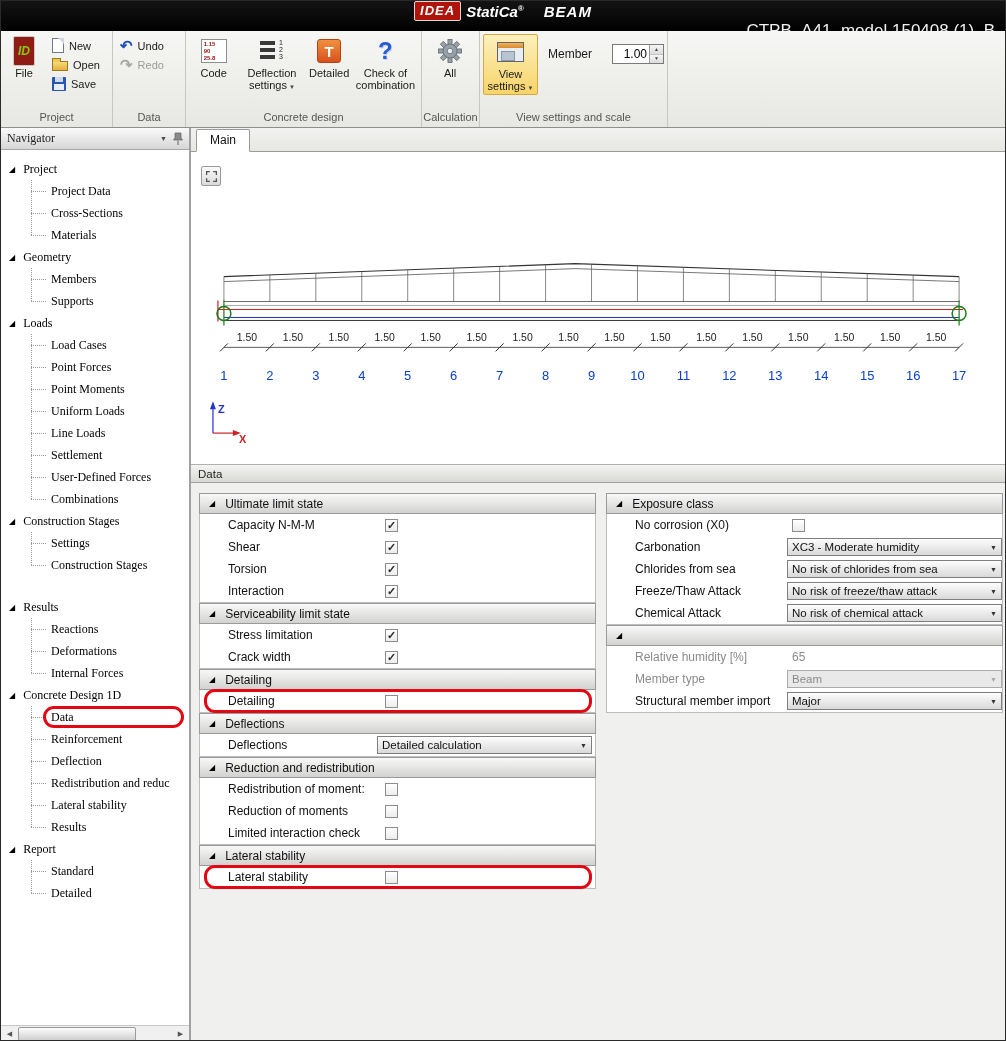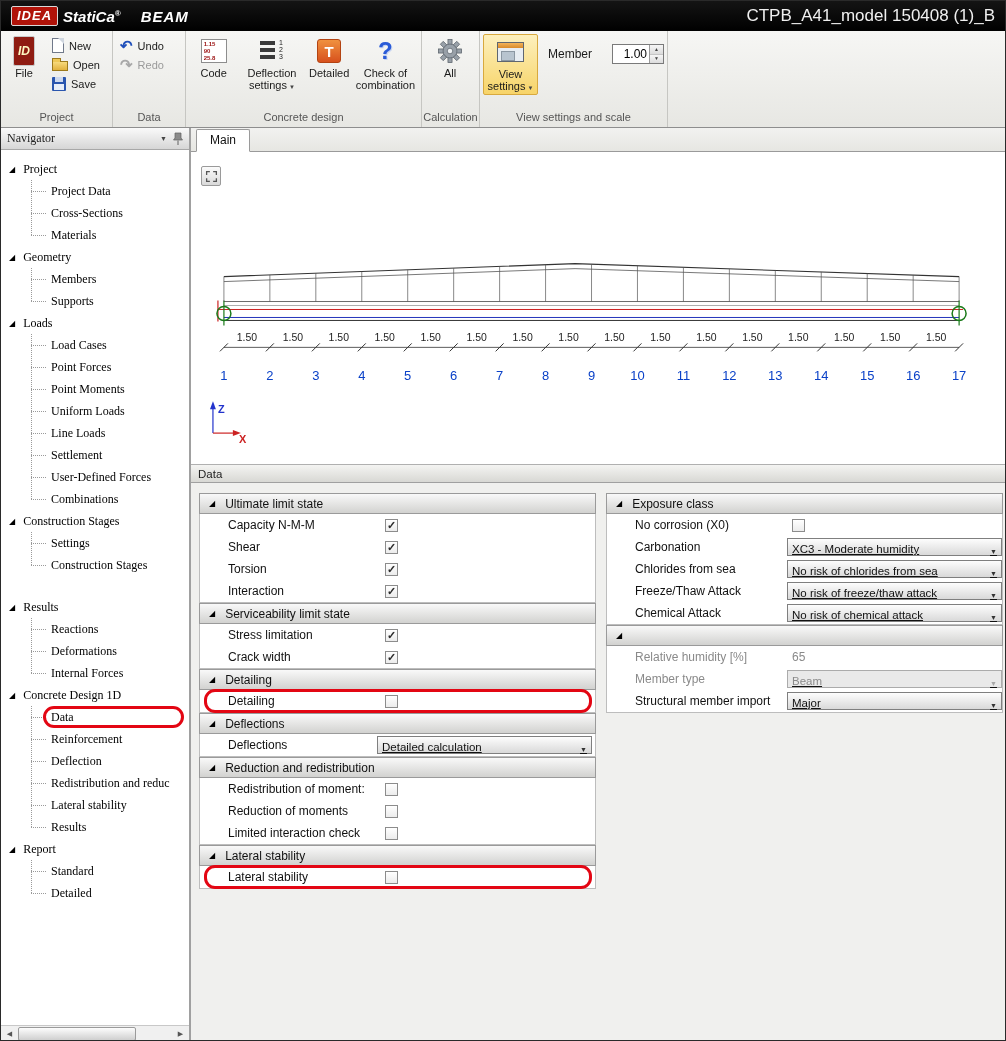--- a/index.html
+++ b/index.html
@@ -1,21 +1,21 @@
 <!DOCTYPE html>
 <html><head>
 <meta charset="utf-8">
 <style>
   * { margin:0; padding:0; box-sizing:border-box; }
   html,body { background:#6b6b6b; }
   body { font-family:"Liberation Sans", sans-serif; }
   .app { width:1006px; height:1041px; position:relative; background:#f0f0ee; overflow:hidden; border:1px solid #2a2a2a; }
 
   
-  .titlebar { height:30px; background:linear-gradient(#141414,#000); color:#fff; display:flex; align-items:center; padding:0 10px; }
+  .titlebar { height:30px; background:linear-gradient(#141414,#000); color:#fff; display:flex; align-items:center; padding:0 10px;flex-direction:column; }
   .logo { display:flex; align-items:center; }
   .logo-idea { background:#b01309; border:1px solid #d8d8d8; border-radius:2px; color:#fff; font-weight:bold; font-style:italic; font-size:13px; letter-spacing:1px; padding:1px 5px 2px; }
   .logo-statica { color:#fff; font-style:italic; font-weight:bold; font-size:15px; margin-left:5px; }
   .logo-reg { color:#fff; font-size:8px; vertical-align:super; }
   .logo-app { color:#fff; font-style:italic; font-weight:bold; font-size:15px; margin-left:20px; letter-spacing:1px; }
   .doc-title { margin-left:auto; font-size:17px; color:#f0f0f0; white-space:nowrap; overflow:hidden; }
 
   
   .ribbon { height:97px; background:linear-gradient(#f6f6f4,#e7e7e3); border-bottom:1px solid #8e8e8e; display:flex; }
   .rgroup { border-right:1px solid #c6c6c2; display:flex; flex-direction:column; flex:0 0 auto; }
@@ -25,21 +25,21 @@
 
   .bigbtn { display:flex; flex-direction:column; align-items:center; padding:3px 1px 0; font-size:11px; color:#1a1a1a; text-align:center; cursor:default; }
   .bigbtn .bicon { height:28px; display:flex; align-items:center; justify-content:center; margin-bottom:2px; }
   .bigbtn-label { line-height:12px; white-space:normal; }
   .dd-caret { font-size:6px; color:#444; margin-left:2px; }
 
   .smallbtns { display:flex; flex-direction:column; margin-left:4px; padding-top:2px; }
   .smallbtn { display:flex; align-items:center; gap:5px; font-size:11px; height:19px; padding:0 4px; color:#1a1a1a; }
   .smallbtn.disabled { color:#9a9a9a; }
 
-  .id-badge { background:#8f1c12; border:1px solid #c9c9c9; border-radius:2px; color:#fef9c3; font-weight:bold; font-style:italic; font-size:12px; padding:7px 4px; }
+  .id-badge { background:#8f1c12; border:1px solid #c9c9c9; border-radius:2px; color:#84cc16; font-weight:bold; font-style:italic; font-size:12px; padding:7px 4px; }
   .page-icon { width:12px; height:15px; background:#fff; border:1px solid #70798a; position:relative; display:inline-block; }
   .page-icon::after { content:''; position:absolute; right:-1px; top:-1px; border:3px solid; border-color:#cfd6df #cfd6df transparent transparent; }
   .folder-icon { width:16px; height:10px; background:linear-gradient(#f7da7d,#e2b23e); border:1px solid #9c7a1c; position:relative; display:inline-block; margin-top:3px; }
   .folder-icon::before { content:''; position:absolute; left:-1px; top:-4px; width:7px; height:3px; background:#eec857; border:1px solid #9c7a1c; border-bottom:none; }
   .save-icon { width:14px; height:14px; background:#2a56ae; border-radius:1px; position:relative; display:inline-block; }
   .save-icon::before { content:''; position:absolute; left:3px; top:0; width:8px; height:5px; background:#cdd9ee; }
   .save-icon::after { content:''; position:absolute; left:2px; bottom:1px; width:10px; height:6px; background:#e8eef8; }
   .undo-glyph { font-size:15px; font-weight:bold; color:#1f4fba; line-height:14px; }
   .redo-glyph { font-size:15px; font-weight:bold; color:#a8a8a8; line-height:14px; }
 
@@ -102,21 +102,21 @@
   .col-right { left:415px; width:397px; }
 
   .sec-header { height:21px; background:linear-gradient(#f9f9f9,#d2d2d0); border:1px solid #9a9a9a; display:flex; align-items:center; gap:10px; padding-left:9px; font-size:12px; color:#111; }
   .sec-header + .sec-body { border-top:none; }
   .sec-tri { font-size:8px; color:#000; }
   .sec-body { background:#fff; border:1px solid #bdbdbd; border-top:none; }
   .prop-row { height:22px; display:flex; align-items:center; position:relative; font-size:12px; padding-left:28px; color:#111; }
   .prop-label.dis, .static-val.dis { color:#8a8a8a; }
   .checkbox { position:absolute; left:185px; width:13px; height:13px; border:1px solid #8c8c8c; background:linear-gradient(#fff,#ececec); display:flex; align-items:center; justify-content:center; }
   .checkbox.checked::after { content:'✓'; font-size:11px; font-weight:bold; color:#2d2d2d; line-height:11px; }
-  .dropdown { position:absolute; left:180px; width:215px; height:18px; border:1px solid #7f7f7f; background:linear-gradient(#fdfdfd,#d9d9d9); display:flex; align-items:flex-end;text-decoration:underline; }
+  .dropdown { position:absolute; left:180px; width:215px; height:18px; border:1px solid #7f7f7f; background:linear-gradient(#fdfdfd,#d9d9d9); display:flex; align-items:center; }
   .dropdown.wide { left:177px; }
   .dropdown.dis { background:#e9e9e9; border-color:#ababab; }
   .dropdown.dis .dd-val { color:#8a8a8a; }
   .dropdown.dis .dd-arrow { color:#a8a8a8; }
   .dd-val { flex:1; font-size:11.5px; padding:0 4px; white-space:nowrap; overflow:hidden; color:#111; }
   .dd-arrow { width:15px; font-size:7px; color:#333; display:flex; align-items:center; justify-content:center; }
   .static-val { position:absolute; left:185px; font-size:12px; }
   .row-ring { position:absolute; left:4px; right:3px; top:-1px; bottom:-1px; border:3px solid #e30613; border-radius:11px; pointer-events:none; z-index:2; }
   .col-right .row-ring { left:26px; right:0; }
 </style>

